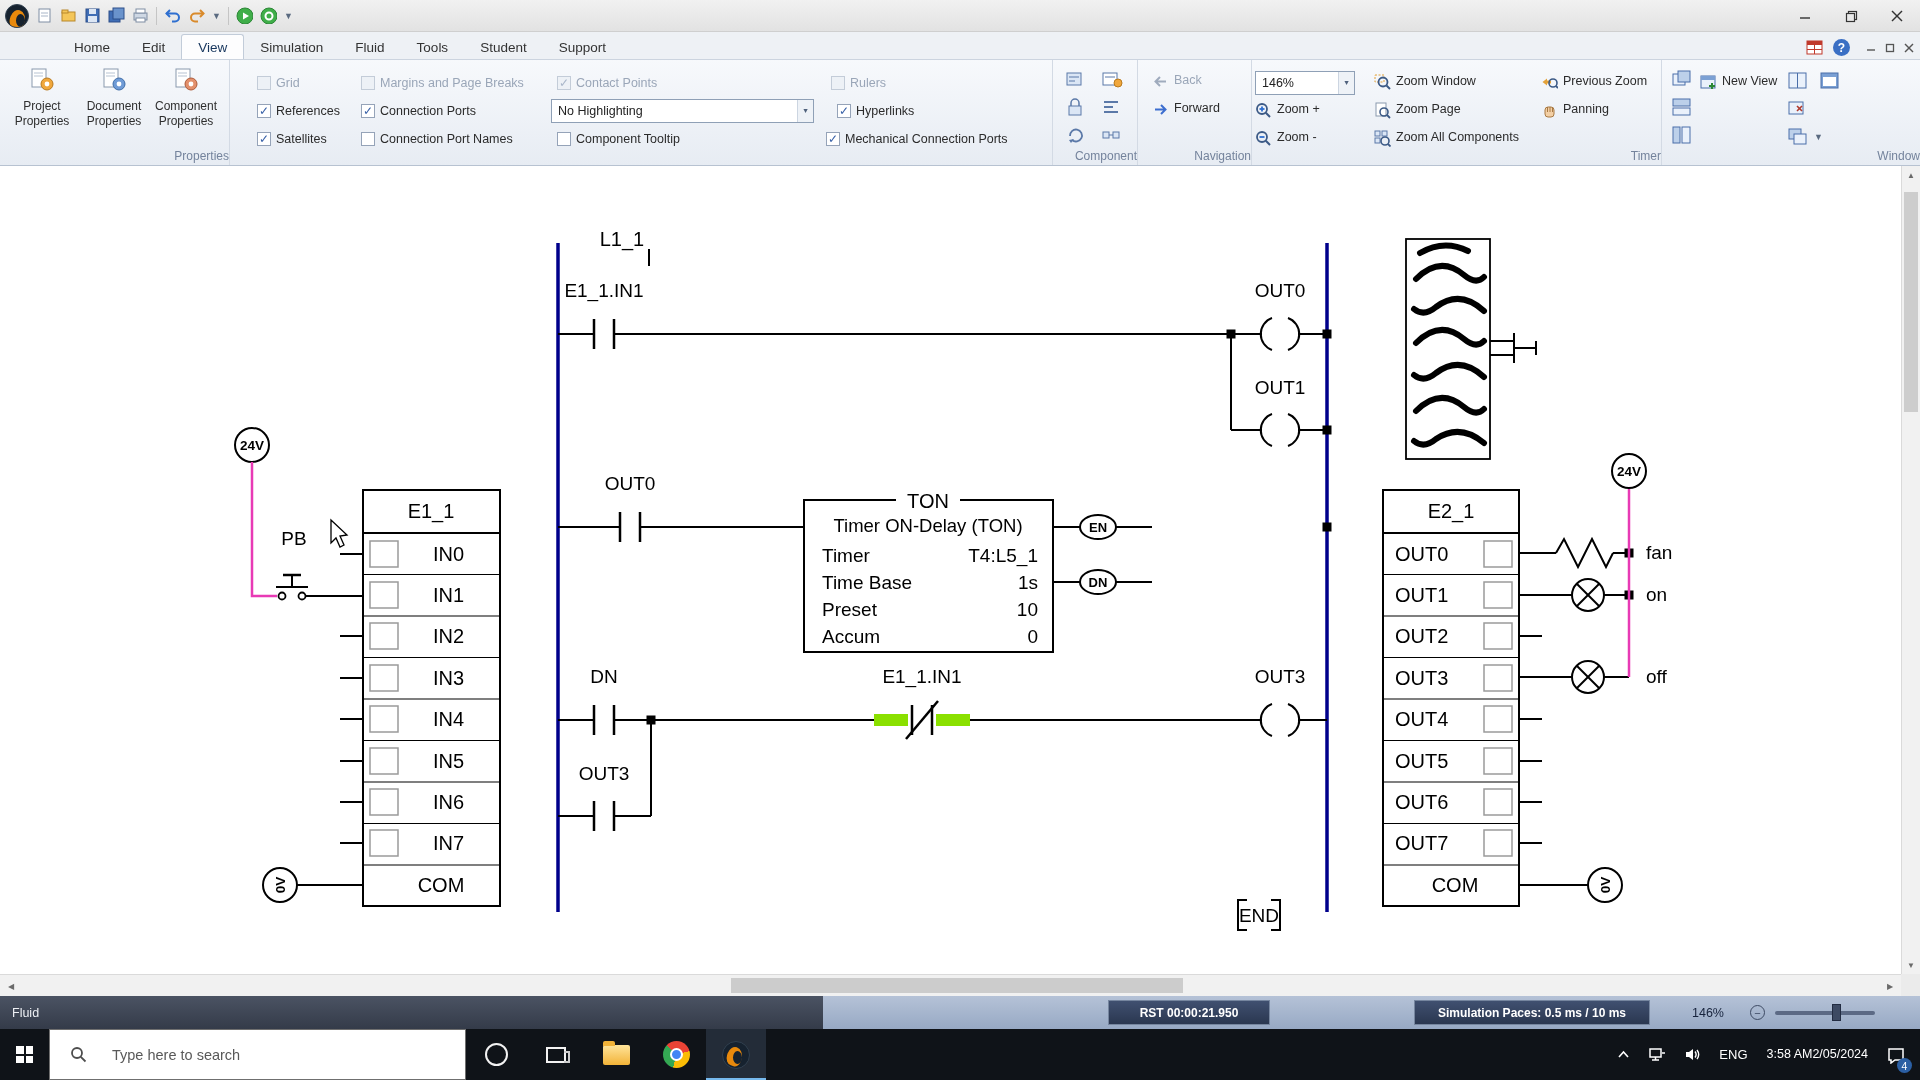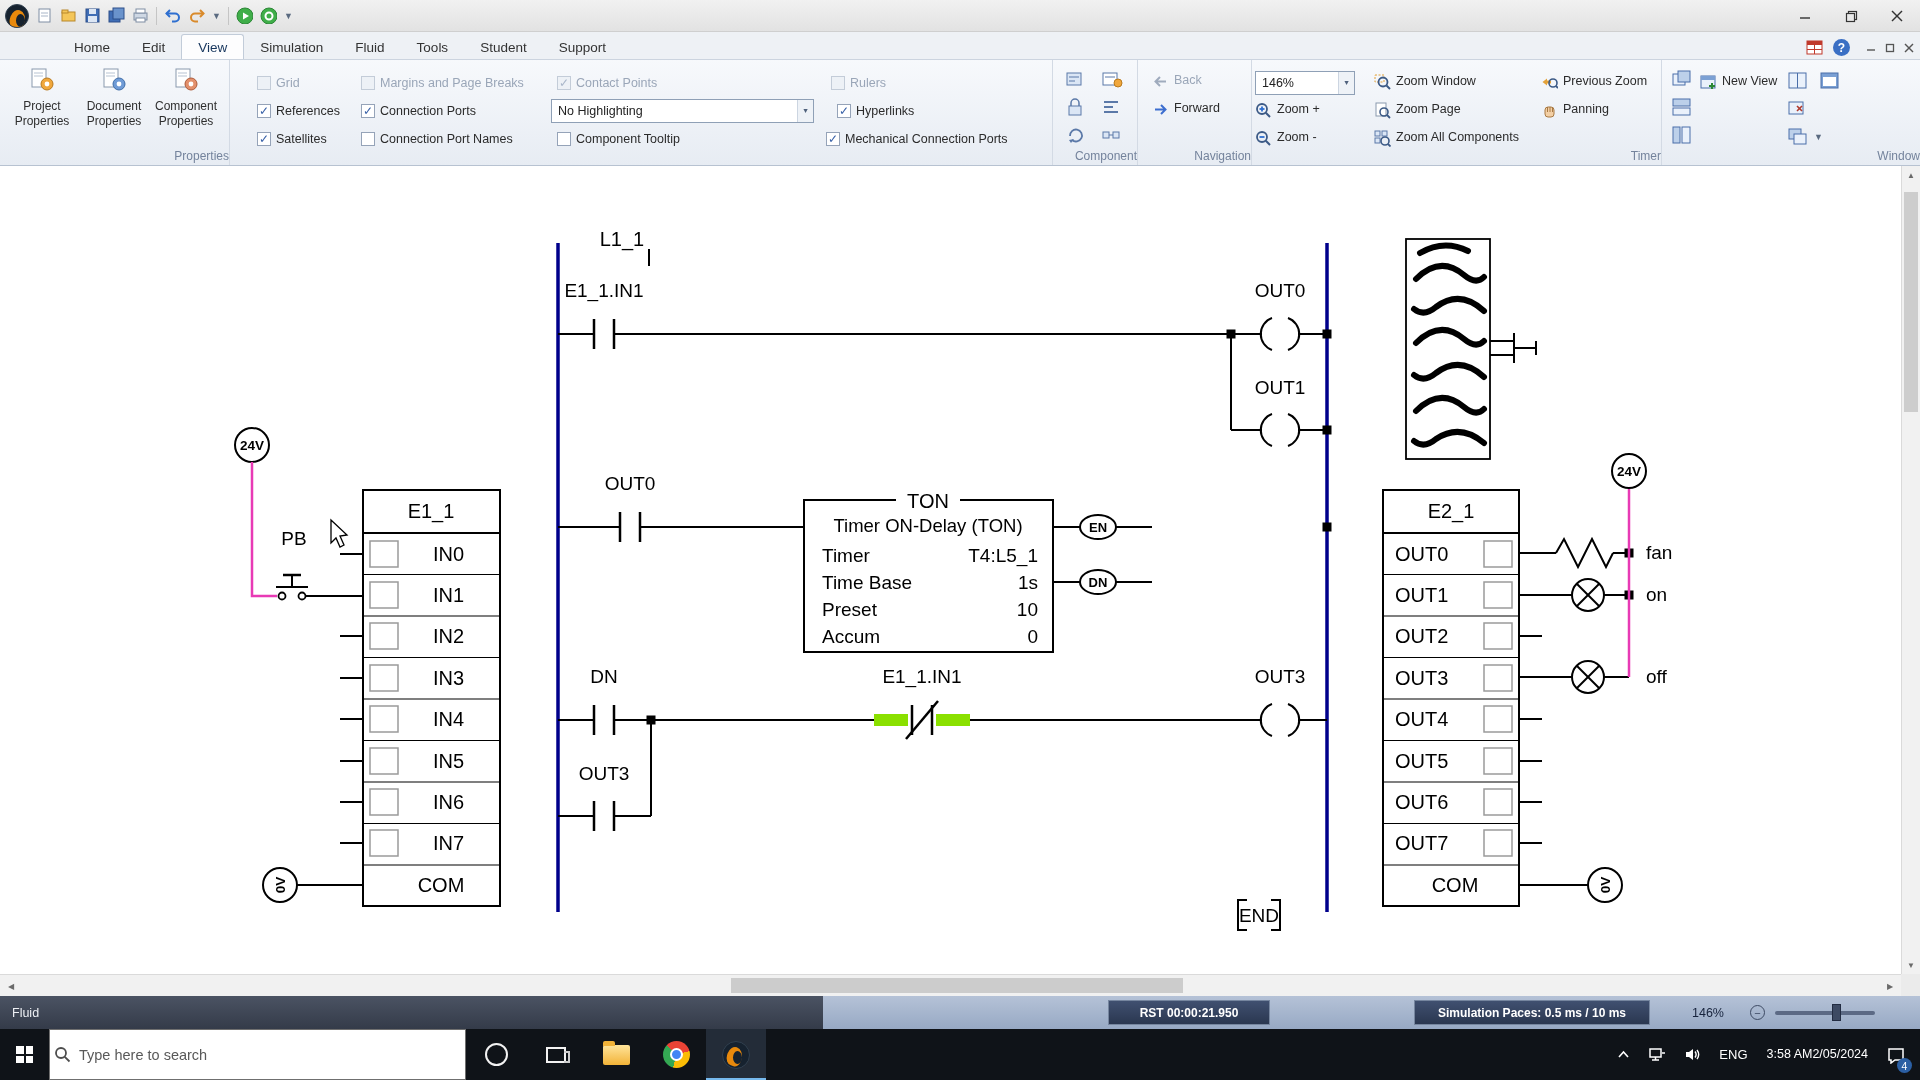--- a/index.html
+++ b/index.html
@@ -82,21 +82,21 @@
     border:1.5px solid #3d4a63; color:#3d4a63; display:flex; align-items:center; justify-content:center; font-size:11px; }
   .slider-minus::after { content:"−"; }
 
   
   .taskbar { position:absolute; top:1029px; left:0; right:0; height:51px; background:#0f1318;
     display:flex; align-items:stretch; color:#fff; z-index:40; }
   .tb-start { width:49px; display:flex; align-items:center; justify-content:center; }
   .winlogo { width:17px; height:17px; display:grid; grid-template-columns:1fr 1fr; grid-template-rows:1fr 1fr; gap:2px; }
   .winlogo span { background:#fdfdfd; }
   .tb-search { width:417px; background:#fff; border:1px solid #6f6f6f; display:flex;
-    align-items:center; gap:8px; padding:0 4px; }
+    align-items:center; gap:25px; padding:0 20px; }
   .tb-search input { border:none; outline:none; flex:1; font-size:14.5px; color:#222;
     font-family:"Liberation Sans",sans-serif; background:transparent; }
   .tb-search input::placeholder { color:#595959; }
   .tb-icon { width:60px; display:flex; align-items:center; justify-content:center; position:relative; }
   .tb-icon.active-app { background:#232c38; box-shadow:inset 0 -2px 0 #76b9ed; }
   .tray { margin-left:auto; display:flex; align-items:center; }
   .tray-item { padding:0 9px; height:100%; display:flex; align-items:center; justify-content:center; font-size:13px; }
   .clock { text-align:center; font-size:12.5px; line-height:1.3; padding:0 10px; }
   .notif { position:relative; padding:0 14px 0 8px; }
   .badge { position:absolute; right:8px; bottom:7px; min-width:15px; height:15px; border-radius:8px;

